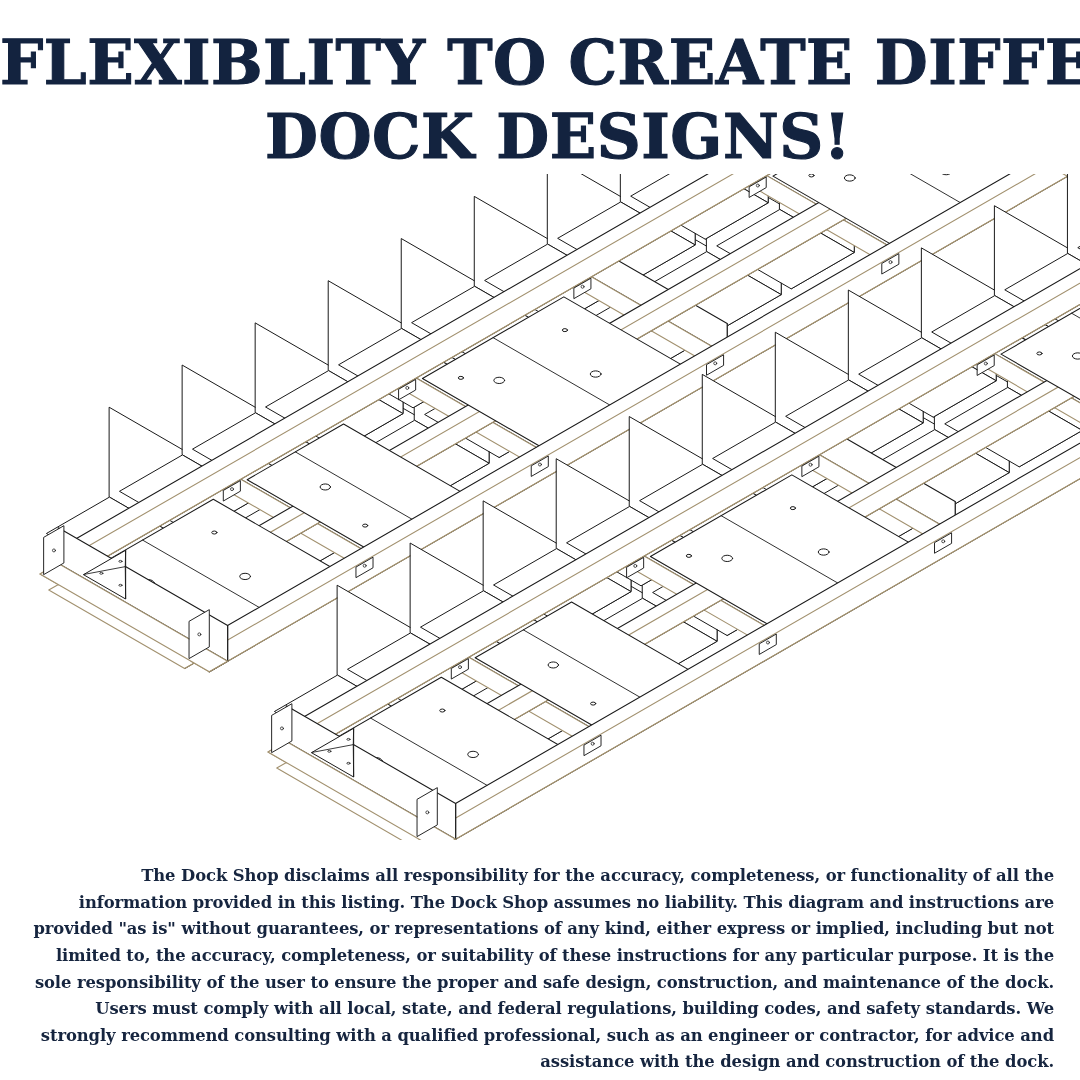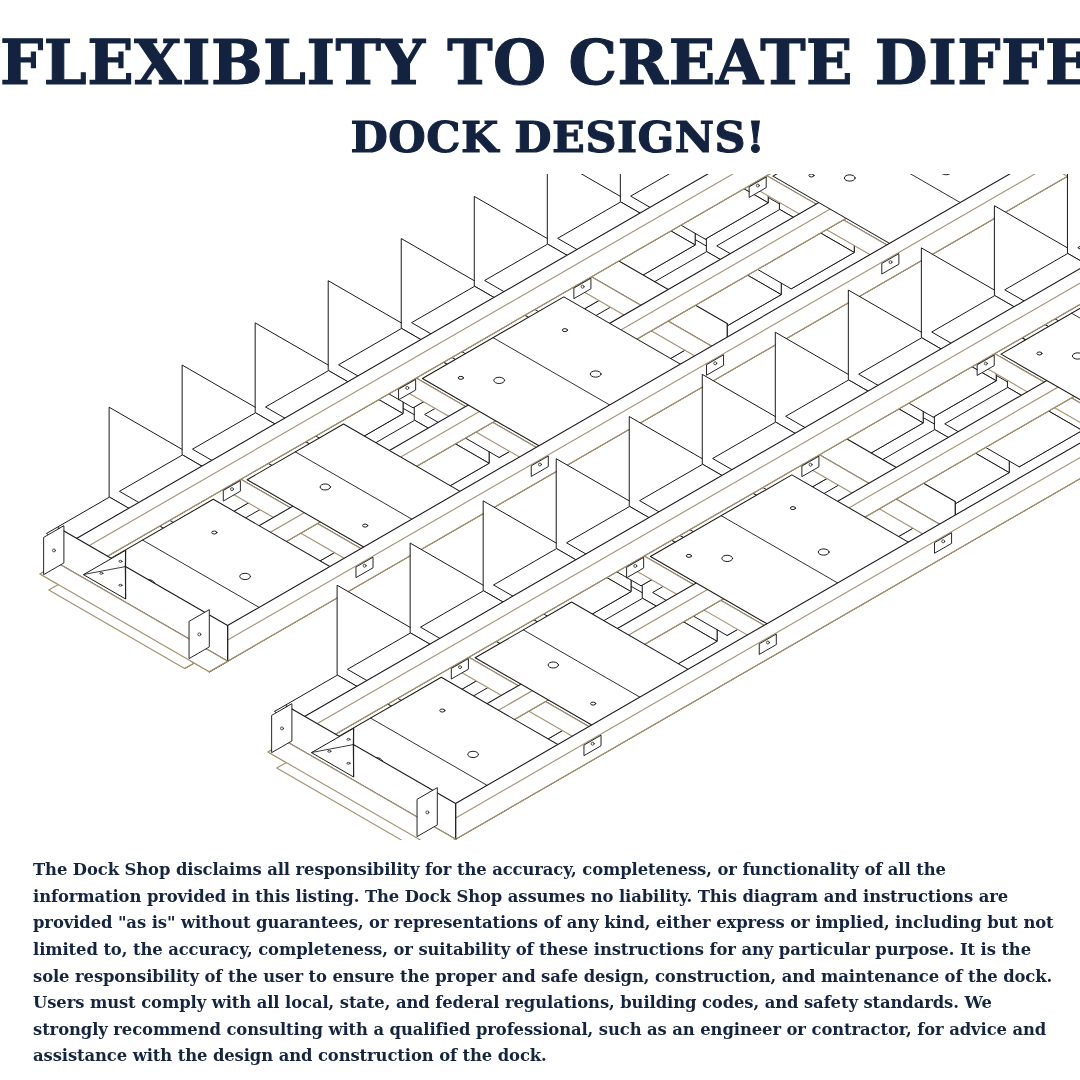--- a/index.html
+++ b/index.html
@@ -28,48 +28,48 @@
     color:#13233f;
     font-family:"DejaVu Serif", serif;
     font-weight:bold;
     font-size:61px;
     line-height:74px;
     letter-spacing:0.5px;
     text-transform:uppercase;
     white-space:nowrap;
     -webkit-text-stroke:1.1px #13233f;
   }
-  .title-line-2{ font-size:43px;padding-left:36px; }
+  .title-line-2{ font-size:61px;padding-left:36px; }
 
   
   .drawing-wrap{
     flex:1 1 auto;
     position:relative;
     width:1080px;
     height:666px;
     overflow:hidden;
   }
   .drawing-wrap svg{
     position:absolute;
     left:0; top:0;
     width:1080px;
     height:666px;
     display:block;
   }
 
   
   .disclaimer{
     flex:0 0 auto;
-    padding:0 26px 10px 33px;
+    padding:0 26px 4px 33px;
     color:#16253f;
     font-family:"DejaVu Serif", serif;
     font-weight:bold;
     font-size:16.4px;
     line-height:26.6px;
-    text-align:left;
+    text-align:right;
     letter-spacing:-0.1px;
     word-spacing:0px;
   }
 </style>
 </head>
 <body>
 
 <div id="page">
 
   <div class="title-block">

